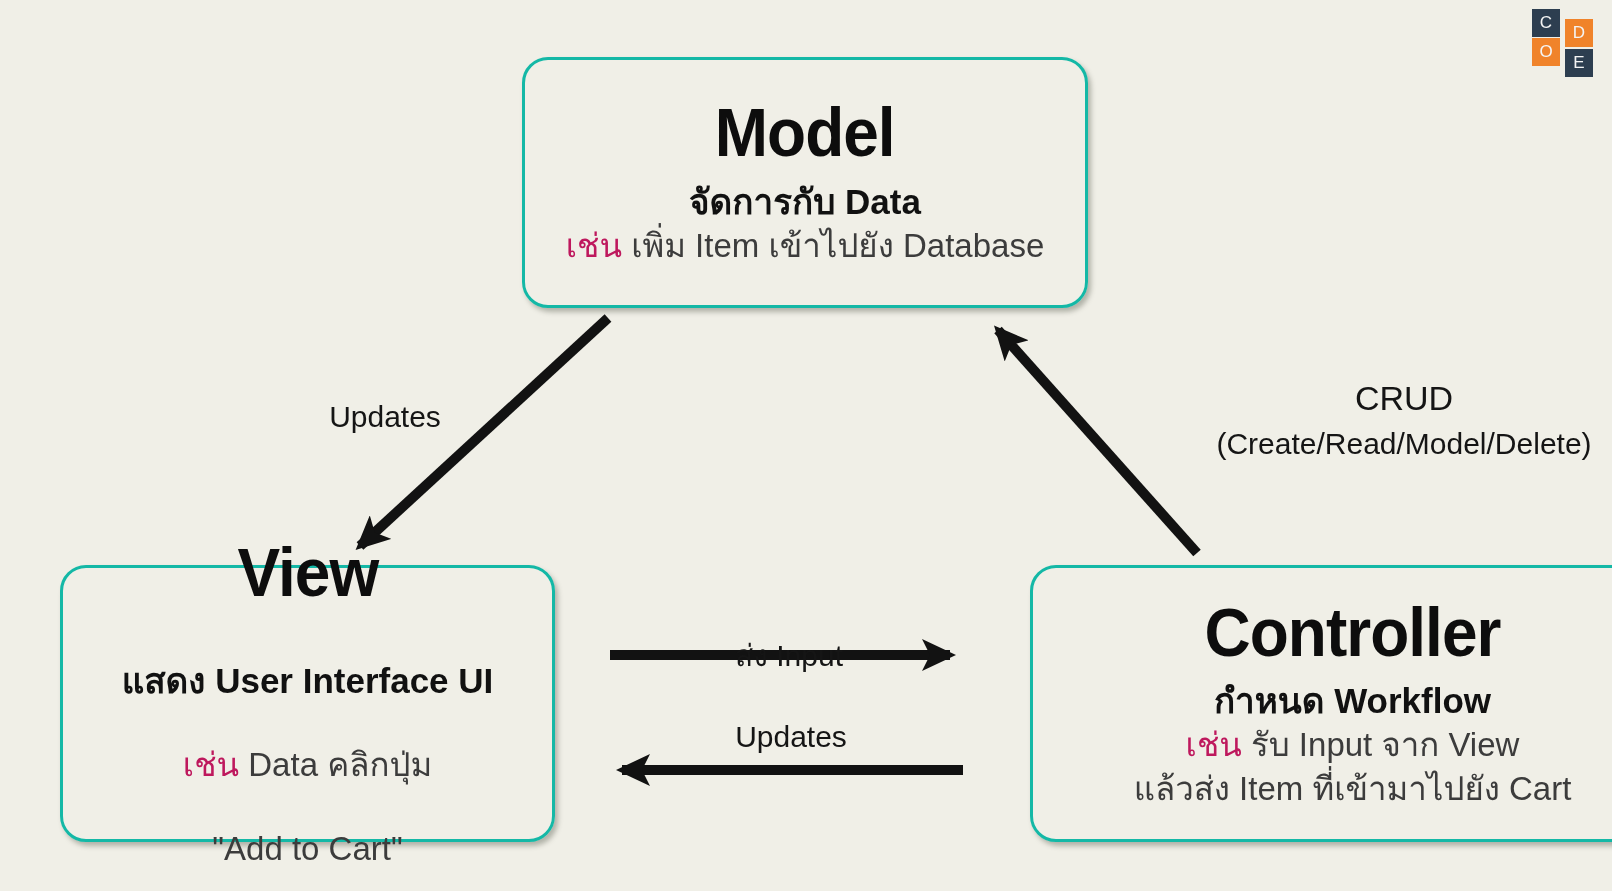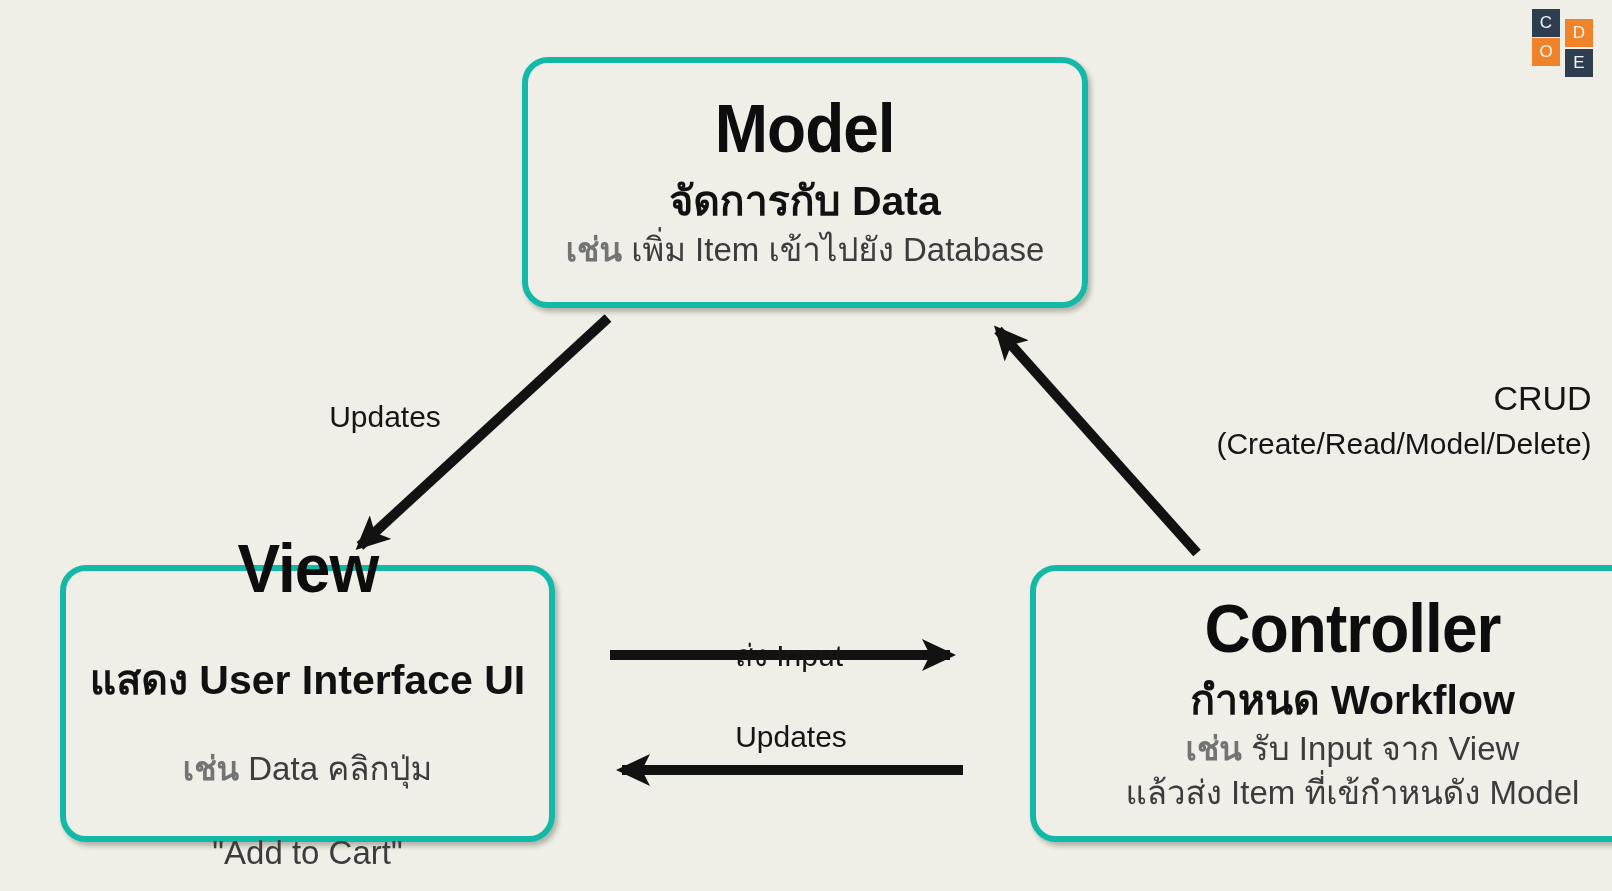--- a/index.html
+++ b/index.html
@@ -6,48 +6,48 @@
   body{font-family:"Liberation Sans","DejaVu Sans",sans-serif;}
   .stage{
     position:relative;
     width:1612px;height:891px;
     overflow:hidden;
   }
   
   .mvc-box{
     position:absolute;
     box-sizing:border-box;
-    border:6px solid #14b8a6;
+    border:3px solid #14b8a6;
     border-radius:26px;
     box-shadow:3px 4px 5px rgba(60,65,52,.35);
     display:flex;flex-direction:column;
     align-items:center;justify-content:center;
     text-align:center;
   }
   .box-model{left:522px;top:57px;width:566px;height:251px;}
   .box-view{left:60px;top:565px;width:495px;height:277px;gap:40px;}
   .box-controller{left:1030px;top:565px;width:645px;height:277px;text-align:right;}
   .box-title{
     font-size:68px;font-weight:700;color:#0d0d0d;
     letter-spacing:-1px;line-height:1.05;
     transform:scaleX(.94);
   }
   .box-subtitle{
-    font-size:41px;font-weight:700;color:#111;
+    font-size:35px;font-weight:700;color:#111;
     margin-top:10px;line-height:1.3;
   }
   .box-line{
     font-size:33px;font-weight:400;color:#3c3c3c;
     line-height:1.32;
   }
-  .box-line .bold-prefix{font-weight:700;color:#737373;}
+  .box-line .bold-prefix{font-weight:400;color:#be185d;}
   
   .arrow-label{
     position:absolute;transform:translate(-50%,-50%);
-    font-size:30px;color:#151515;white-space:nowrap;text-align:right;
+    font-size:30px;color:#151515;white-space:nowrap;text-align:center;
   }
   .crud-block{line-height:1.4;}
   .crud-line1{font-size:34px;}
   .crud-line2{font-size:30px;}
   
   .arrows-svg{position:absolute;left:0;top:0;}
   
   .logo{position:absolute;left:1532px;top:8px;width:62px;height:70px;}
   .sq{
     position:absolute;width:28px;height:28px;
@@ -86,21 +86,21 @@
     <div class="box-title">View</div>
     <div class="box-subtitle">แสดง User Interface UI</div>
     <div class="box-line"><span class="bold-prefix">เช่น</span><span> Data คลิกปุ่ม</span></div>
     <div class="box-line">"Add to Cart"</div>
   </div>
 
   <div class="mvc-box box-controller">
     <div class="box-title">Controller</div>
     <div class="box-subtitle">กำหนด Workflow</div>
     <div class="box-line"><span class="bold-prefix">เช่น</span><span> รับ Input จาก View</span></div>
-    <div class="box-line">แล้วส่ง Item ที่เข้กำหนดัง Model</div>
+    <div class="box-line">แล้วส่ง Item ที่เข้ามาไปยัง Cart</div>
   </div>
 
   <div class="arrow-label" style="left:385px;top:417px;">Updates</div>
   <div class="arrow-label" style="left:789px;top:655px;">ส่ง Input</div>
   <div class="arrow-label" style="left:791px;top:737px;">Updates</div>
   <div class="arrow-label crud-block" style="left:1404px;top:420px;">
     <div class="crud-line1">CRUD</div>
     <div class="crud-line2">(Create/Read/Model/Delete)</div>
   </div>
 

